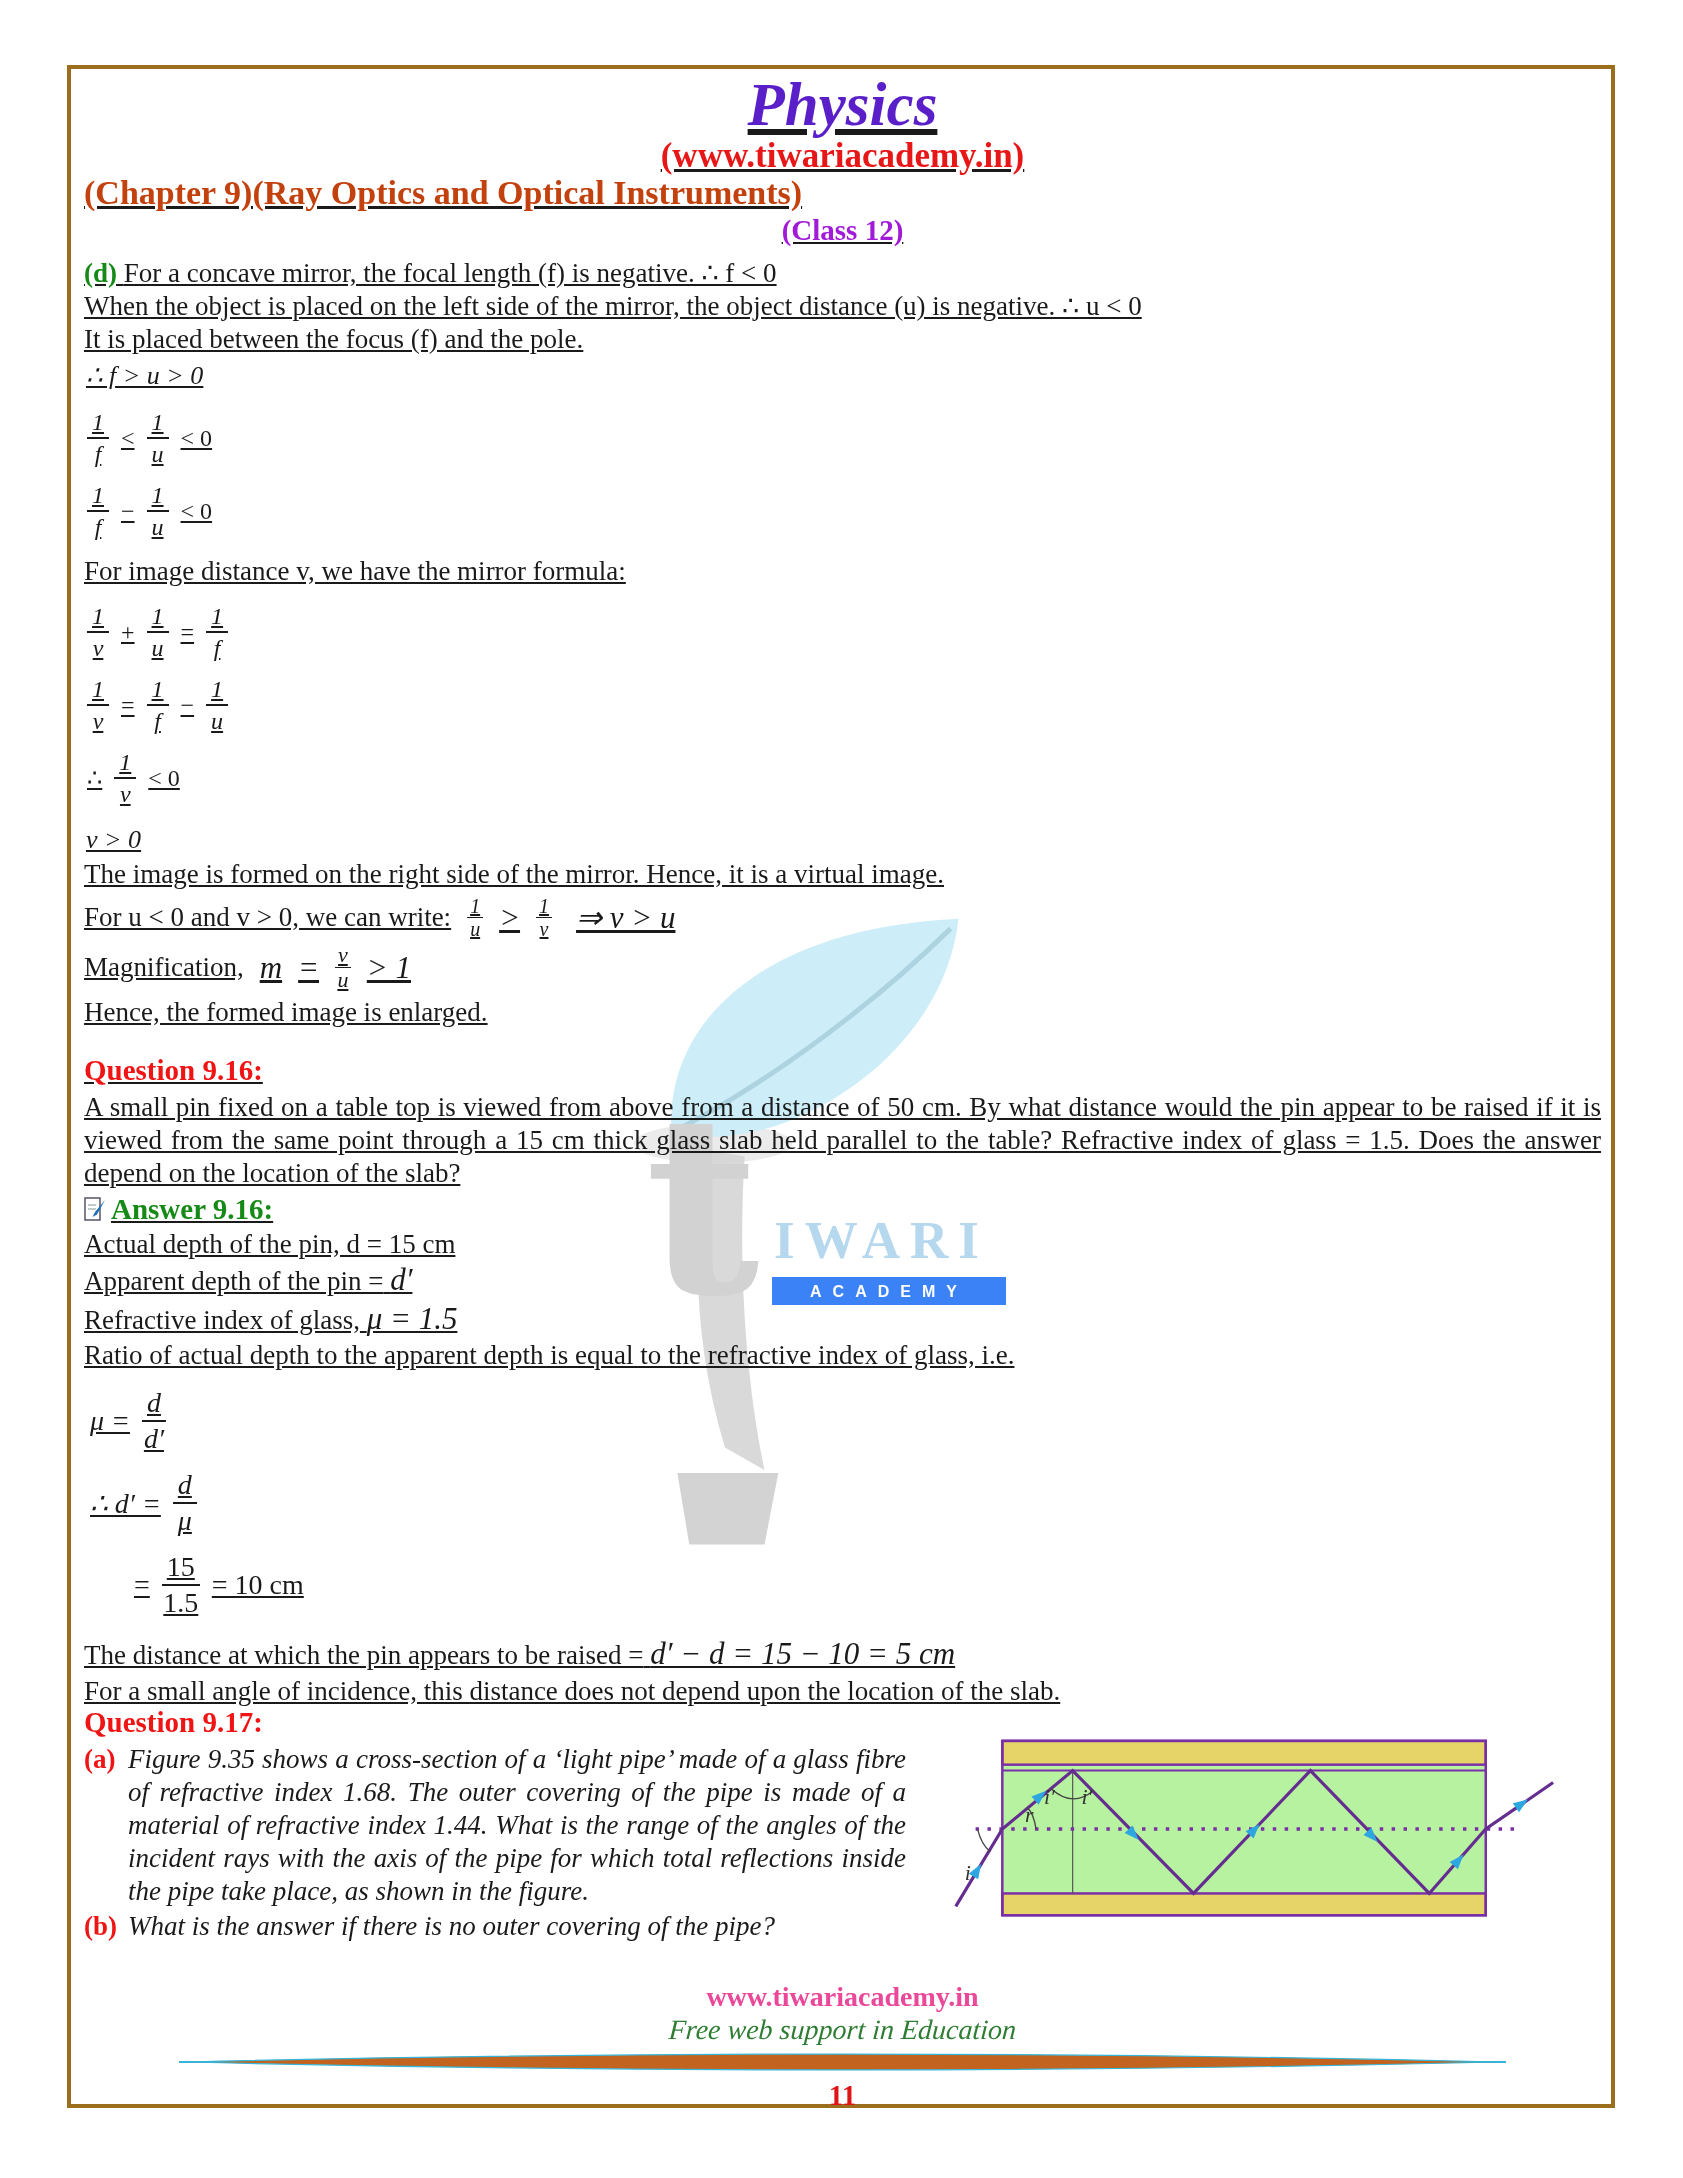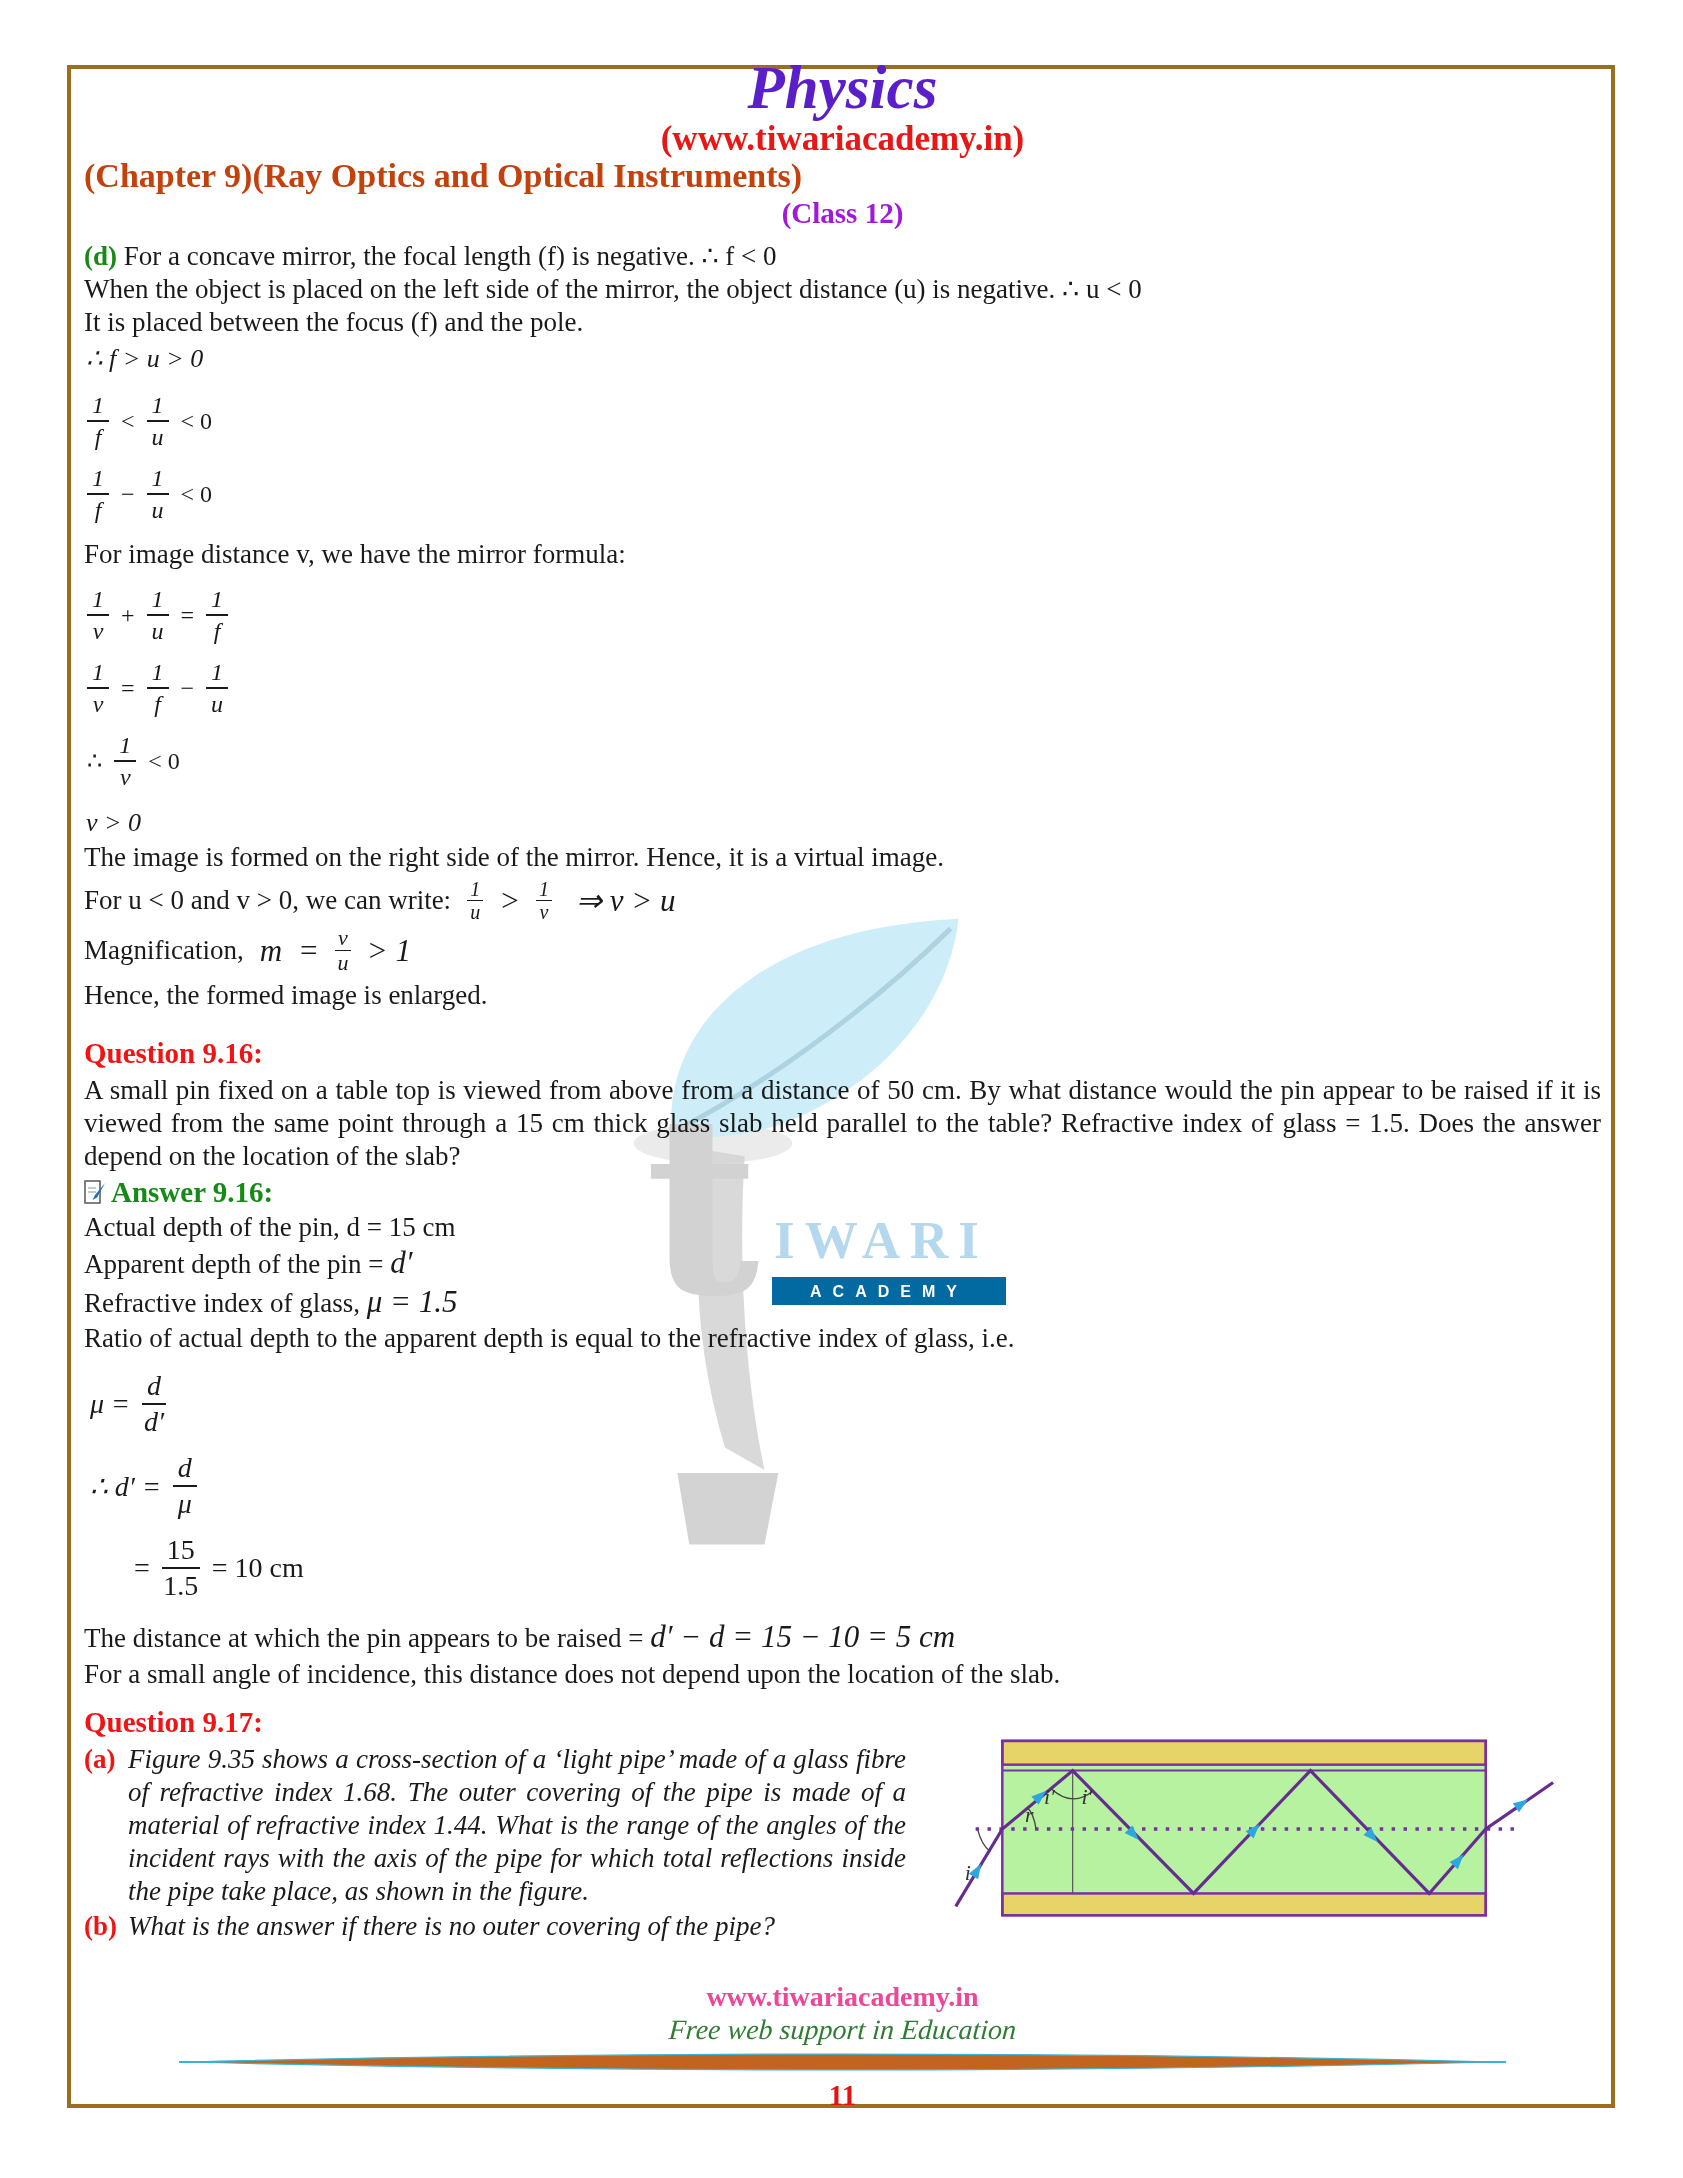--- a/index.html
+++ b/index.html
@@ -6,25 +6,25 @@
   .page{position:relative;width:1683px;height:2178px;background:#fff;overflow:hidden;
         font-family:"Liberation Serif",serif;color:#1a1a1a;}
   .frame{position:absolute;left:67px;top:65px;width:1548px;height:2043px;
          border:4px solid #9a6e1c;box-sizing:border-box;z-index:0;}
   
   .wm{position:absolute;z-index:0;}
   .wm-t{left:645px;top:1107px;font-family:"DejaVu Serif",serif;font-size:248px;line-height:198px;
         color:#d2d2d2;font-weight:bold;}
   .wm-brand{left:774px;top:1210px;font-family:"Liberation Serif",serif;font-size:53px;font-weight:bold;
             color:#b5d8ee;letter-spacing:10px;}
-  .wm-acad{left:772px;top:1277px;width:234px;height:28px;background:#0369a1;color:#ffffff;
+  .wm-acad{left:772px;top:1277px;width:234px;height:28px;background:#3b82f6;color:#ffffff;
            font-family:"Liberation Sans",sans-serif;font-size:16px;font-weight:bold;
            letter-spacing:11px;text-align:center;line-height:29px;}
   
-  .content{position:absolute;left:84px;top:52px;width:1517px;z-index:1;}
+  .content{position:absolute;left:84px;top:69px;width:1517px;z-index:1;text-decoration:underline;}
   .h-title{text-align:center;font-size:61px;line-height:67px;font-weight:bold;font-style:italic;color:#5a1fc8;margin-top:2px;}
   .h-site{text-align:center;font-size:35px;line-height:36px;font-weight:bold;color:#e81717;}
   .h-chapter{text-align:left;font-size:34px;line-height:37px;font-weight:bold;color:#c2410c;}
   .h-class{text-align:center;font-size:29px;line-height:38px;font-weight:bold;color:#a01ad8;margin-bottom:8px;}
   .ln{font-size:27px;line-height:33px;margin:0;}
   .just{text-align:justify;}
   .green-label{color:#168a16;font-weight:bold;}
   .red-label{color:#f01414;font-weight:bold;}
   .q-head{color:#f01414;font-weight:bold;font-size:29px;line-height:34px;margin:24px 0 4px 0;}
   .a-head{color:#168a16;font-weight:bold;font-size:29px;line-height:34px;display:flex;align-items:center;gap:5px;margin:2px 0;}

